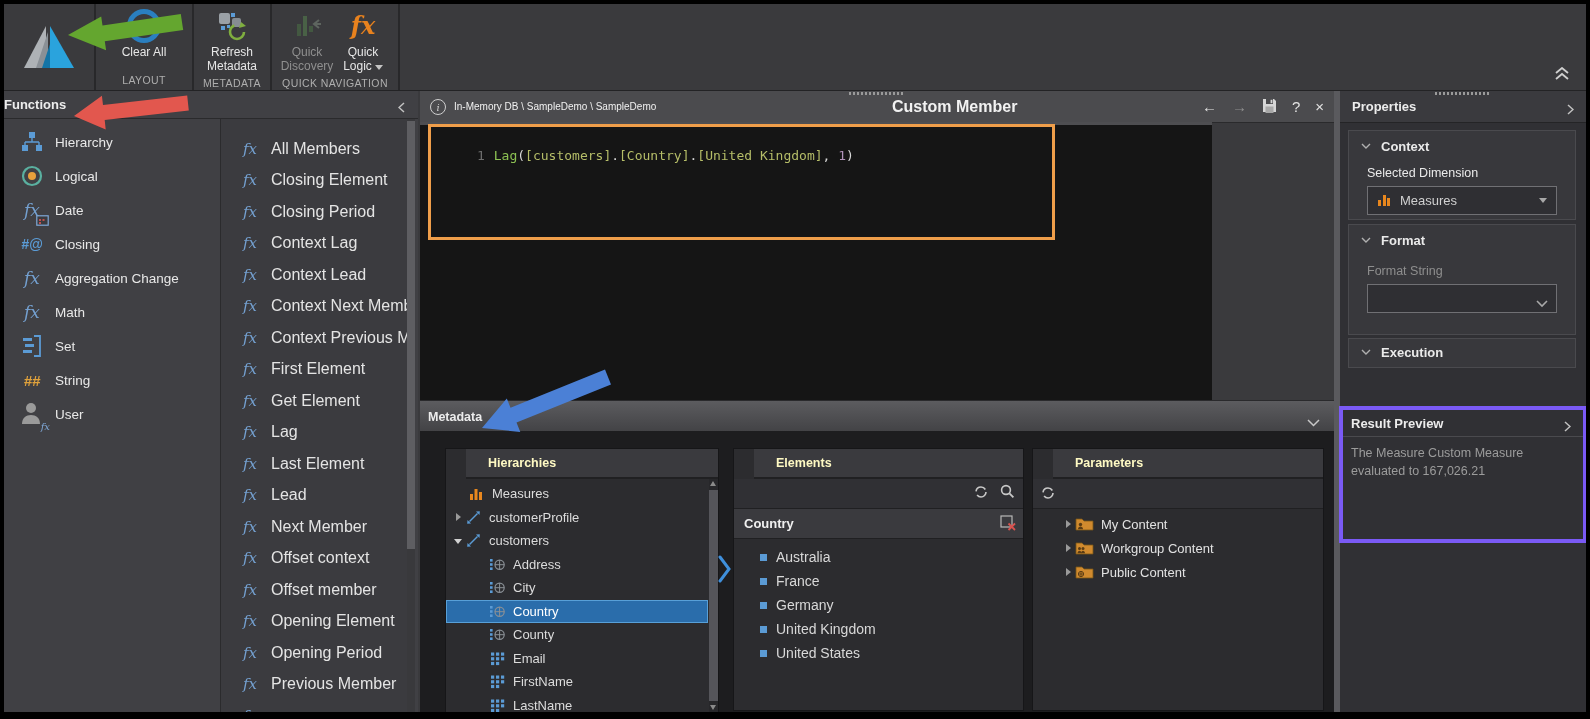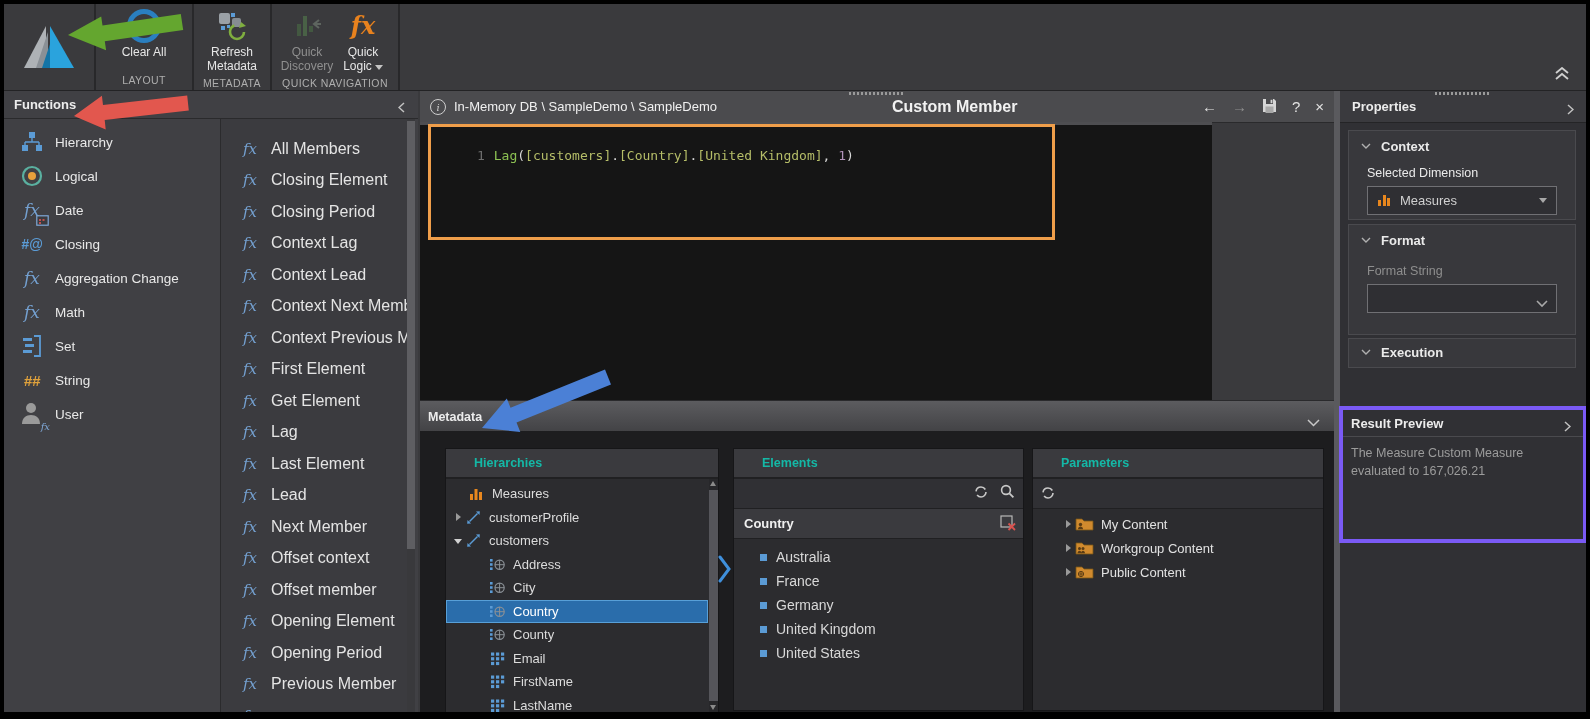--- a/index.html
+++ b/index.html
@@ -23,21 +23,21 @@
   .disabled .rlbl{color:#8f8f8f;}
   .ic-clearall{width:24px;height:24px;border:5px solid #2a7fc0;border-radius:50%;}
   .fx-orange{font-family:"DejaVu Serif",serif;font-style:italic;font-weight:bold;font-size:24px;color:#e8821e;line-height:1;}
   .dd-tri{display:inline-block;width:0;height:0;border-left:4px solid transparent;border-right:4px solid transparent;
           border-top:5px solid #c4c4c4;margin-left:3px;vertical-align:middle;}
   .ribbon-collapse{position:absolute;right:16px;bottom:6px;cursor:pointer;}
 
   
   .fpanel{position:absolute;left:0;top:87px;width:414px;bottom:0;background:#404044;}
   .fp-head{height:27px;border-bottom:1px solid #2a2a2c;display:flex;align-items:center;position:relative;}
-  .fp-title{font-size:13px;font-weight:bold;color:#ececec;padding-left:10px;}
+  .fp-title{font-size:13px;font-weight:bold;color:#ececec;}
   .fp-collapse{position:absolute;right:12px;top:8px;cursor:pointer;}
   .cat-col{position:absolute;left:0;top:28px;width:216px;bottom:0;padding-top:6px;overflow:hidden;}
   .cat-row{height:34px;display:flex;align-items:center;position:relative;cursor:pointer;}
   .cat-row.selected{background:#4d4d51;box-shadow:inset 0 0 0 1px #737377;}
   .cicon{width:26px;height:26px;margin-left:15px;position:relative;display:flex;align-items:center;justify-content:center;flex:none;}
   .clabel{margin-left:10px;font-size:13.5px;color:#e8e8e8;white-space:nowrap;}
   .cicon svg{display:none;}
   .ic-hier .v-hier{display:block;} .ic-logical .v-logical{display:block;}
   .ic-member .v-member{display:block;} .ic-set .v-set{display:block;}
   .ic-user .v-user{display:block;}
@@ -54,21 +54,21 @@
   .fscroll{position:absolute;right:3px;top:28px;width:8px;bottom:0;background:#39393c;}
   .fthumb{position:absolute;left:0;top:2px;width:8px;height:428px;background:#5e5e62;}
 
   
   .ehead{position:absolute;left:416px;top:87px;width:914px;height:31px;background:#4b4b4e;border-bottom:1px solid #2a2a2c;}
   .egrip,.pgrip{position:absolute;left:50%;transform:translateX(-50%);top:1px;width:56px;height:3px;
         background:repeating-linear-gradient(90deg,#9a9a9a 0 2px,transparent 2px 4px);}
   .einfo{position:absolute;left:10px;top:8px;width:14px;height:14px;border:1px solid #cfcfcf;border-radius:50%;
          display:flex;align-items:center;justify-content:center;font-family:"DejaVu Serif",serif;font-style:italic;
          font-size:10px;color:#cfcfcf;}
-  .ebread{position:absolute;left:34px;top:0;height:31px;display:flex;align-items:center;font-size:13px;color:#f0f0f0;}
+  .ebread{position:absolute;left:34px;top:0;height:31px;display:flex;align-items:center;font-size:10px;color:#f0f0f0;}
   .etitle{position:absolute;left:472px;top:0;height:31px;display:flex;align-items:center;font-size:16px;font-weight:bold;color:#f2f2f2;}
   .eicons{position:absolute;right:10px;top:0;height:31px;display:flex;align-items:center;gap:15px;}
   .eico{font-size:15px;color:#e2e2e2;cursor:pointer;line-height:1;}
   .eico.dim{color:#8f8f8f;}
   .ebody{position:absolute;left:416px;top:118px;width:792px;height:278px;background:#151515;}
   .escroll-top{height:3px;background:#4e4e51;}
   .codeline{position:absolute;left:10px;top:11px;font-family:"DejaVu Sans Mono",monospace;font-size:13px;white-space:pre;}
   .lnum{color:#6e6e6e;margin-right:9px;}
   .fn{color:#8cc152;}.pn{color:#d8d8d8;}.mb{color:#b5bd68;}.nm{color:#b294bb;}
   .orange-box{position:absolute;left:424px;top:120px;width:621px;height:110px;border:3px solid #ef9e4a;z-index:40;pointer-events:none;}
@@ -77,21 +77,21 @@
   .mbar{position:absolute;left:416px;top:396px;width:914px;height:31px;background:linear-gradient(#5c5c5f,#424245);
         border-top:1px solid #2a2a2c;display:flex;align-items:center;}
   .mbar-label{font-size:12.5px;font-weight:bold;color:#ececec;padding-left:8px;}
   .mbar-chev{position:absolute;right:14px;top:12px;cursor:pointer;}
   .mbody{position:absolute;left:416px;top:427px;width:914px;bottom:0;background:#1d1d1f;}
   .panel{position:absolute;background:#2c2c2f;border:1px solid #161618;}
   .p-hier{left:441px;top:444px;width:272px;bottom:0;border-bottom:none;}
   .p-elem{left:729px;top:444px;width:289px;height:261px;}
   .p-param{left:1028px;top:444px;width:290px;height:261px;}
   .p-head{height:28px;background:#3a3a3e;border-bottom:2px solid #202022;display:flex;align-items:center;
-          font-size:12.5px;font-weight:bold;color:#14b8a6;padding-left:28px;}
+          font-size:12.5px;font-weight:bold;color:#fef9c3;padding-left:22px;margin-left:20px;}
   .hbody{position:absolute;left:0;top:30px;right:10px;bottom:0;overflow:hidden;padding-top:3px;}
   .hrow{height:23.5px;display:flex;align-items:center;padding-left:4px;cursor:pointer;}
   .hrow.child{padding-left:28px;}
   .hrow.root-noexp{padding-left:7px;}
   .hrow.selected{background:#2a6dab;box-shadow:inset 0 0 0 1px #58a0d8;}
   .hexp{width:16px;display:flex;justify-content:center;flex:none;}
   .exp-right::before{content:"";border-left:5px solid #9a9a9a;border-top:4px solid transparent;border-bottom:4px solid transparent;}
   .exp-down::before{content:"";border-top:5px solid #d2d2d2;border-left:4px solid transparent;border-right:4px solid transparent;margin-top:2px;}
   .hicon{width:16px;height:15px;margin-right:7px;position:relative;flex:none;}
   .hicon svg{display:none;position:absolute;left:0;top:0;}

